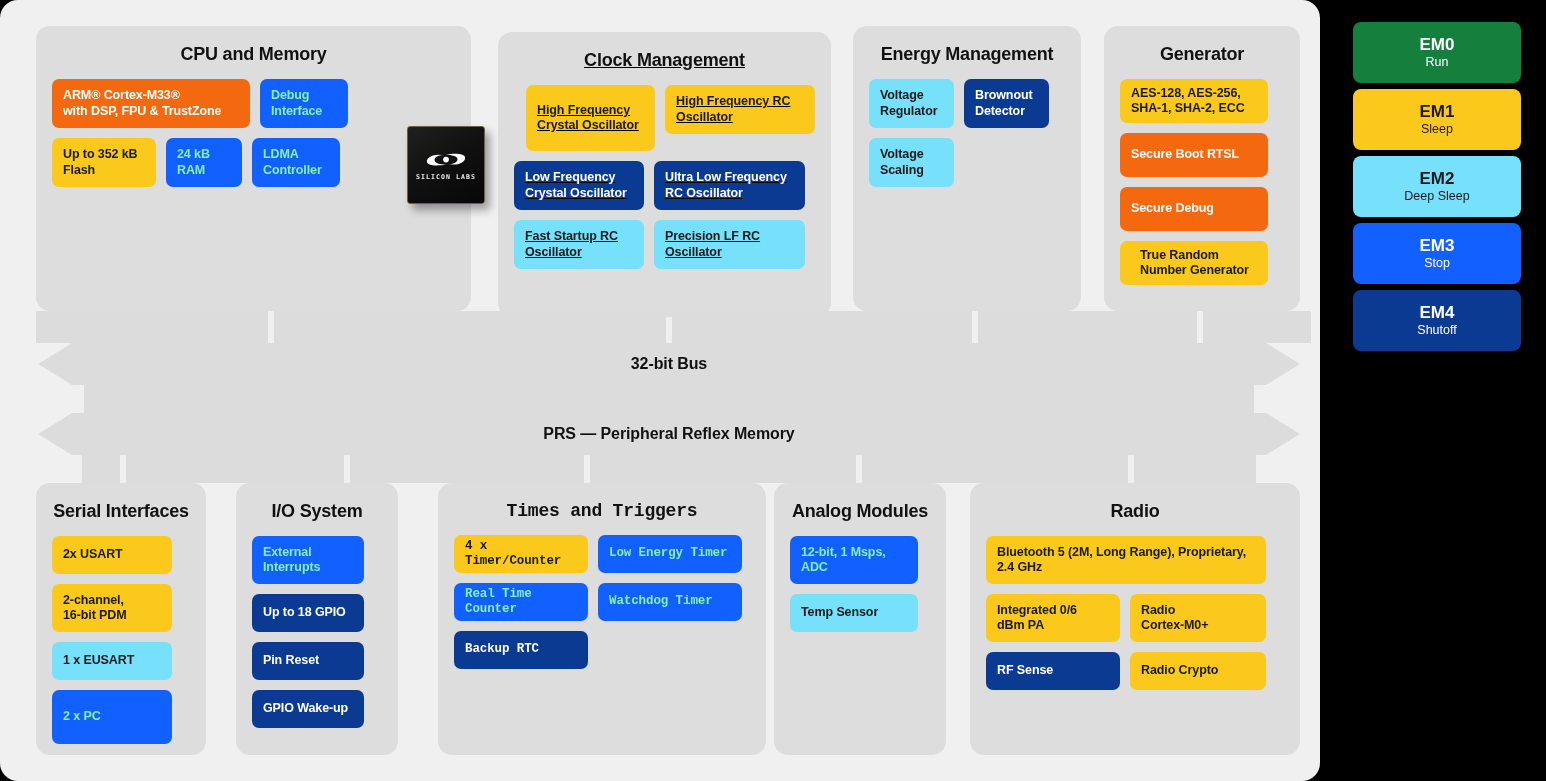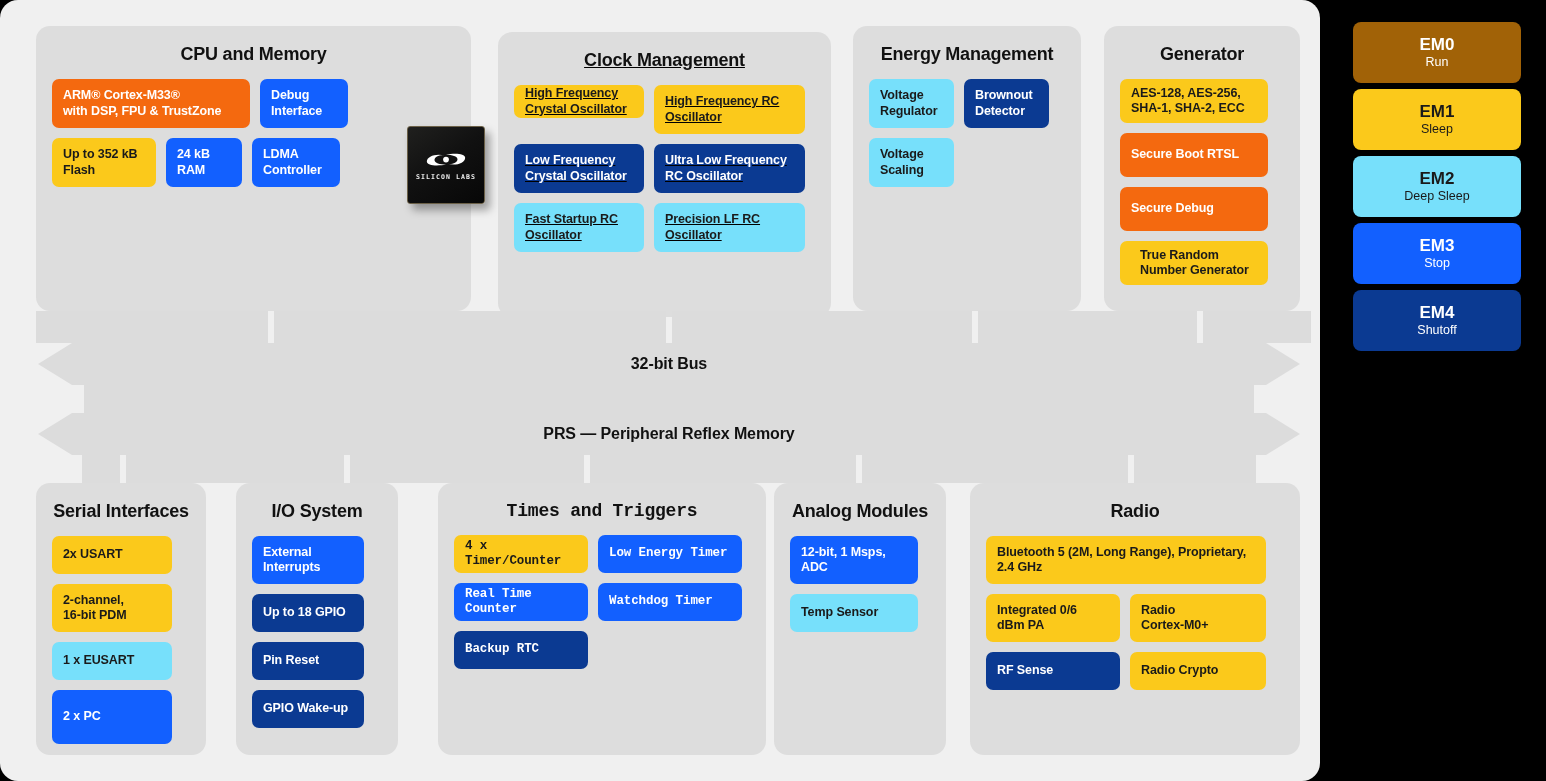--- a/index.html
+++ b/index.html
@@ -65,21 +65,21 @@
     font-size: 12.5px;
     font-weight: bold;
     line-height: 1.22;
     box-sizing: border-box;
     display: flex;
     align-items: center;
     letter-spacing: -0.1px;
   }
   .c-orange  { background: #F4690F; color: #FFFFFF; }
   .c-yellow  { background: #FBC91B; color: #1A1A1A; }
-  .c-blue    { background: #1260FF; color: #ffffff; }
+  .c-blue    { background: #1260FF; color: #86efac; }
   .c-navy    { background: #0B3A92; color: #FFFFFF; }
   .c-cyan    { background: #77E0FB; color: #1A1A1A; }
 
   
   .bus {
     position: absolute;
     height: 42px;
     display: flex;
     align-items: center;
     justify-content: center;
@@ -197,21 +197,21 @@
           </svg>
           <div class="chip-text">SILICON LABS</div>
         </div>
       </div>
     </div>
 
     <div class="group" style="left:498px; top:32px; width:333px; height:285px;text-decoration:underline;">
       <div class="group-title">Clock Management</div>
       <div class="group-body">
         <div class="row">
-          <div class="blk c-yellow" style="width:130px; height:33px;">High Frequency<br>Crystal Oscillator</div>
+          <div class="blk c-yellow" style="width:130px; height:66px;margin-left:12px;">High Frequency<br>Crystal Oscillator</div>
           <div class="blk c-yellow" style="width:151px; height:49px;">High Frequency RC<br>Oscillator</div>
         </div>
         <div class="row">
           <div class="blk c-navy" style="width:130px; height:49px;">Low Frequency<br>Crystal Oscillator</div>
           <div class="blk c-navy" style="width:151px; height:49px;">Ultra Low Frequency<br>RC Oscillator</div>
         </div>
         <div class="row">
           <div class="blk c-cyan" style="width:130px; height:49px;">Fast Startup RC<br>Oscillator</div>
           <div class="blk c-cyan" style="width:151px; height:49px;">Precision LF RC<br>Oscillator</div>
         </div>
@@ -353,21 +353,21 @@
           <div class="blk c-navy" style="width:134px; height:38px;">RF Sense</div>
           <div class="blk c-yellow" style="width:136px; height:38px;">Radio Crypto</div>
         </div>
       </div>
     </div>
 
   </div>
 
   <div class="em-col">
 
-    <div class="em-card" style="background:#a16207; height:61px;">
+    <div class="em-card" style="background:#15803d; height:61px;">
       <div class="em-name em-light">EM0</div>
       <div class="em-sub em-light">Run</div>
     </div>
 
     <div class="em-card" style="background:#FBC91B; height:61px;">
       <div class="em-name em-dark">EM1</div>
       <div class="em-sub em-dark">Sleep</div>
     </div>
 
     <div class="em-card" style="background:#77E0FB; height:61px;">

